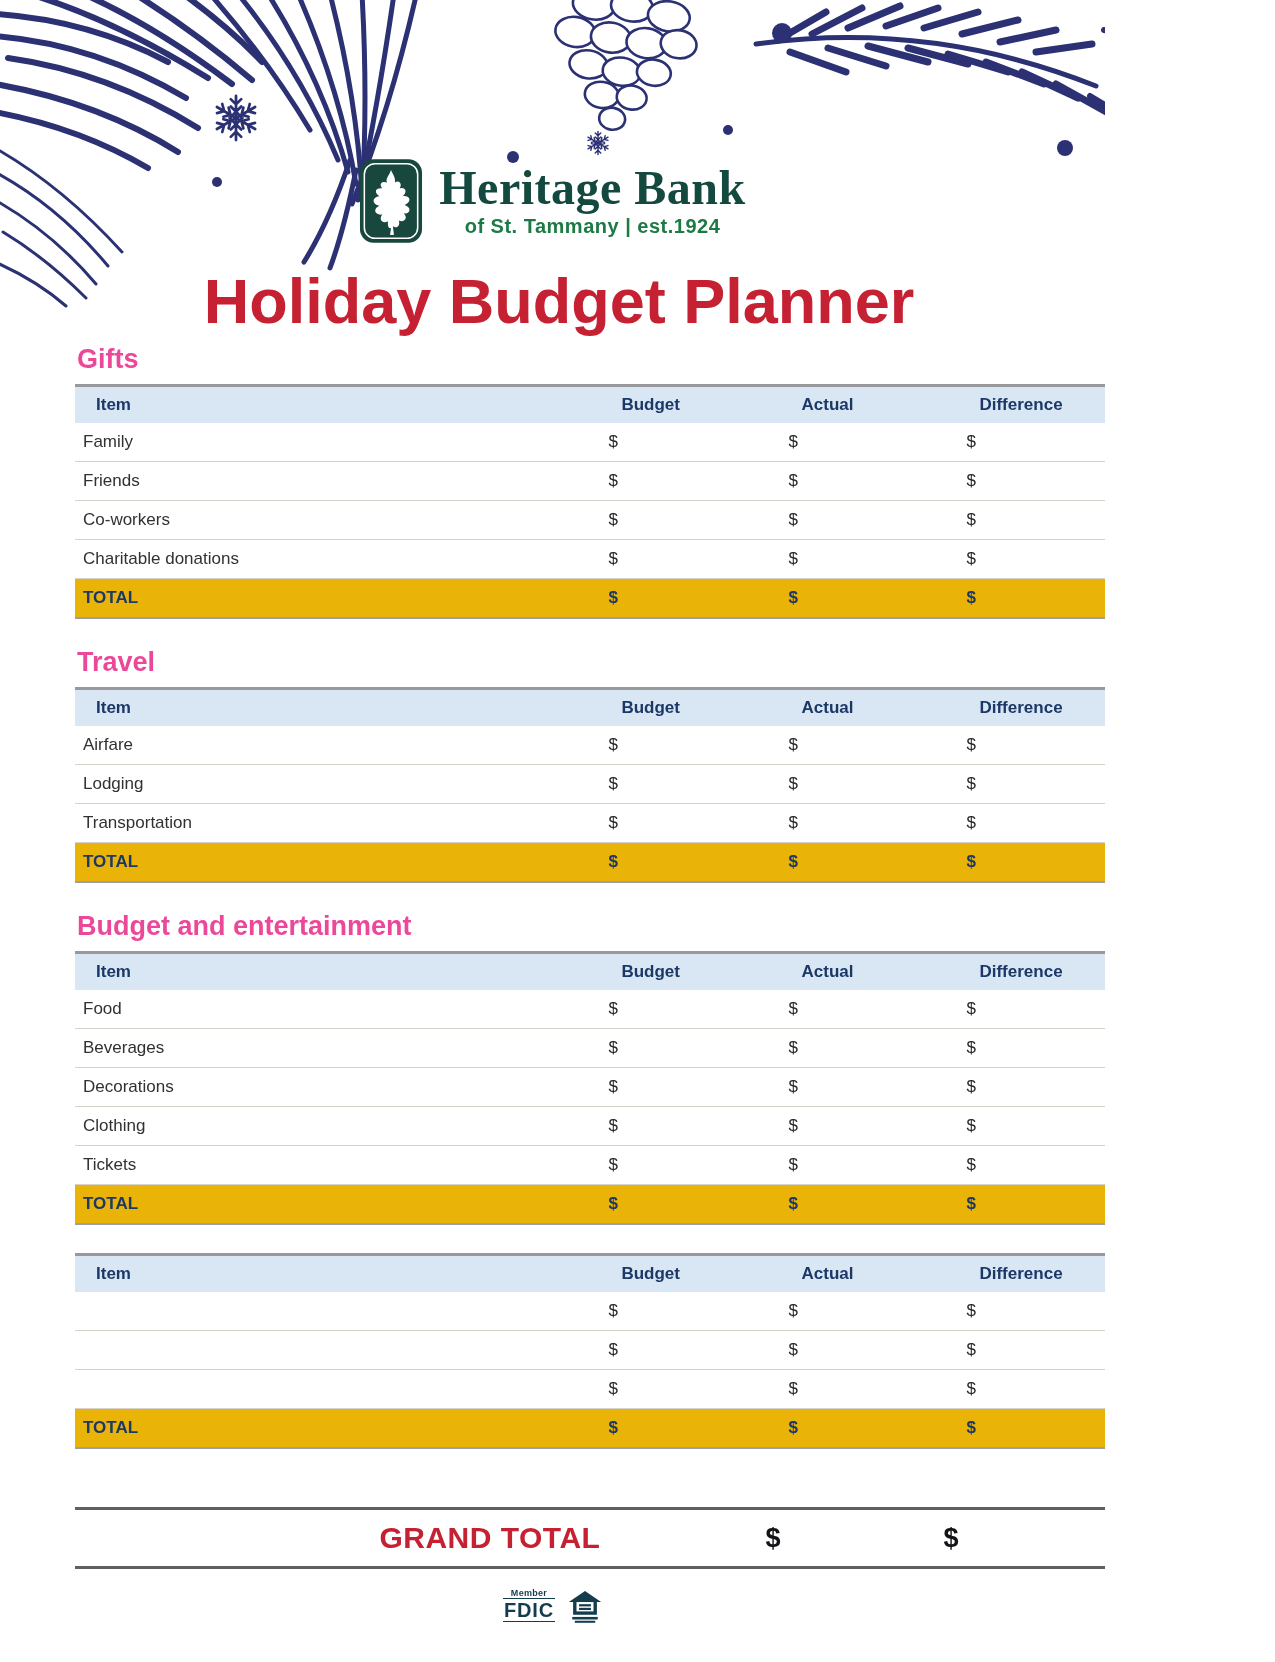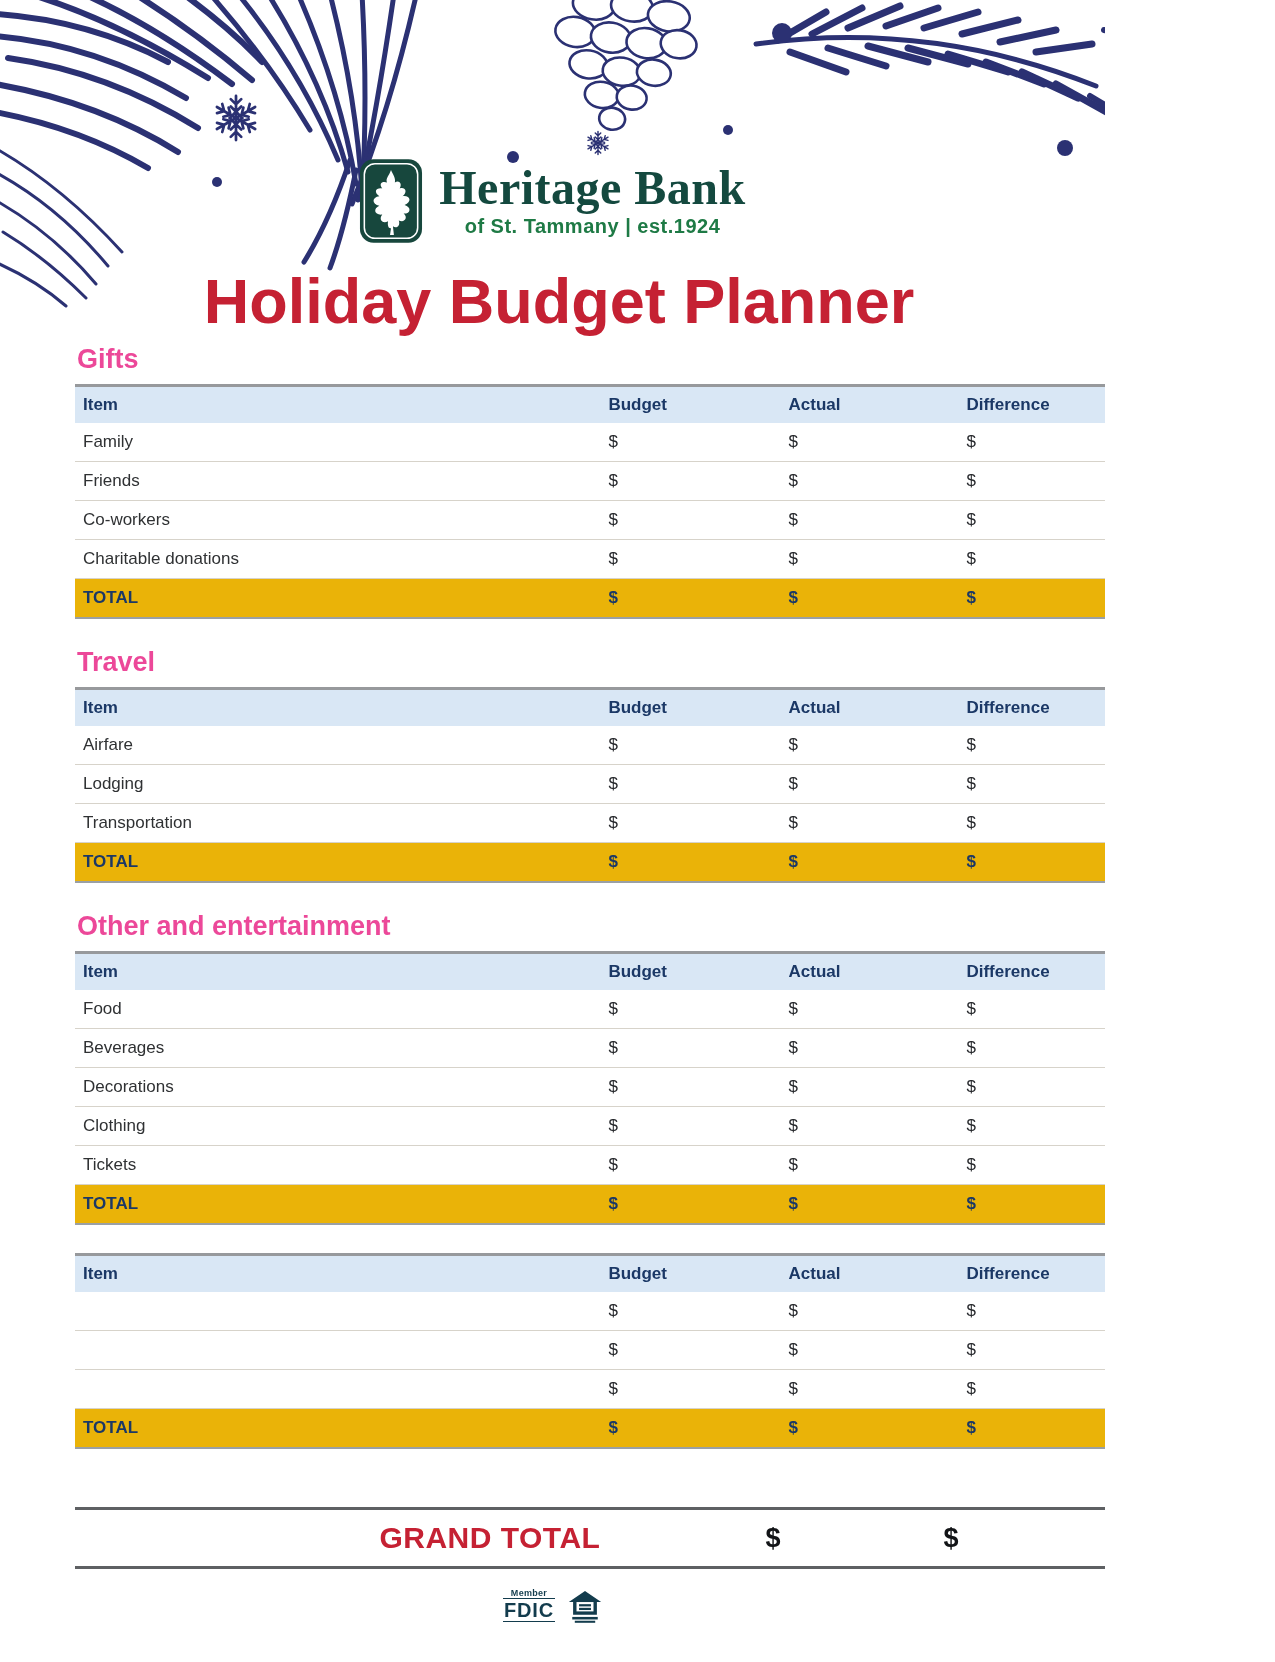--- a/index.html
+++ b/index.html
@@ -21,21 +21,21 @@
          color:#c52133;letter-spacing:0;padding-left:13px;}
 
   
   .wrap{margin-left:75px;width:1053px;}
   .section{margin-top:28px;}
   .section:first-child{margin-top:10px;}
   .section h2{margin:10px 0 9px 2px;font-size:27px;font-weight:800;color:#ec4899;}
   table.budget{width:100%;border-collapse:collapse;table-layout:fixed;}
   col.c1{width:49.9%;} col.c2{width:17.1%;} col.c3{width:16.9%;} col.c4{width:16.1%;}
   table.budget thead th{background:#d9e7f5;border-top:3px solid #97999c;text-align:left;
-        font-size:17px;font-weight:700;color:#1b3866;padding:8px 0 8px 8px;}
+        font-size:17px;font-weight:700;color:#1b3866;padding:8px 0 8px 21px;}
   table.budget thead th.diff{font-weight:800;}
   table.budget tbody td{border-bottom:1px solid #d7d3ca;font-size:17px;color:#2f3133;
         padding:9px 0 9px 8px;height:18px;}
   table.budget tbody td.money{color:#26282c;font-weight:400;}
   table.budget tbody tr.total td{background:#eab308;color:#1b3866;font-weight:700;
         border-bottom:2px solid #9aa0a5;}
   table.budget tbody tr.total td.money{color:#1b3866;font-weight:800;}
 
   
   .grand-wrap{margin:58px 0 0 75px;width:1053px;}
@@ -287,21 +287,21 @@
               <tr class="total">
                 <td class="item">TOTAL</td>
                 <td class="money">$</td>
                 <td class="money">$</td>
                 <td class="money">$</td>
               </tr>
             </tbody>
           </table>
         </section>
         <section class="section">
-          <h2>Other and entertainment</h2>
+          <h2>Budget and entertainment</h2>
           <table class="budget">
             <colgroup>
               <col class="c1">
               <col class="c2">
               <col class="c3">
               <col class="c4">
             </colgroup>
             <thead>
               <tr>
                 <th>Item</th>

